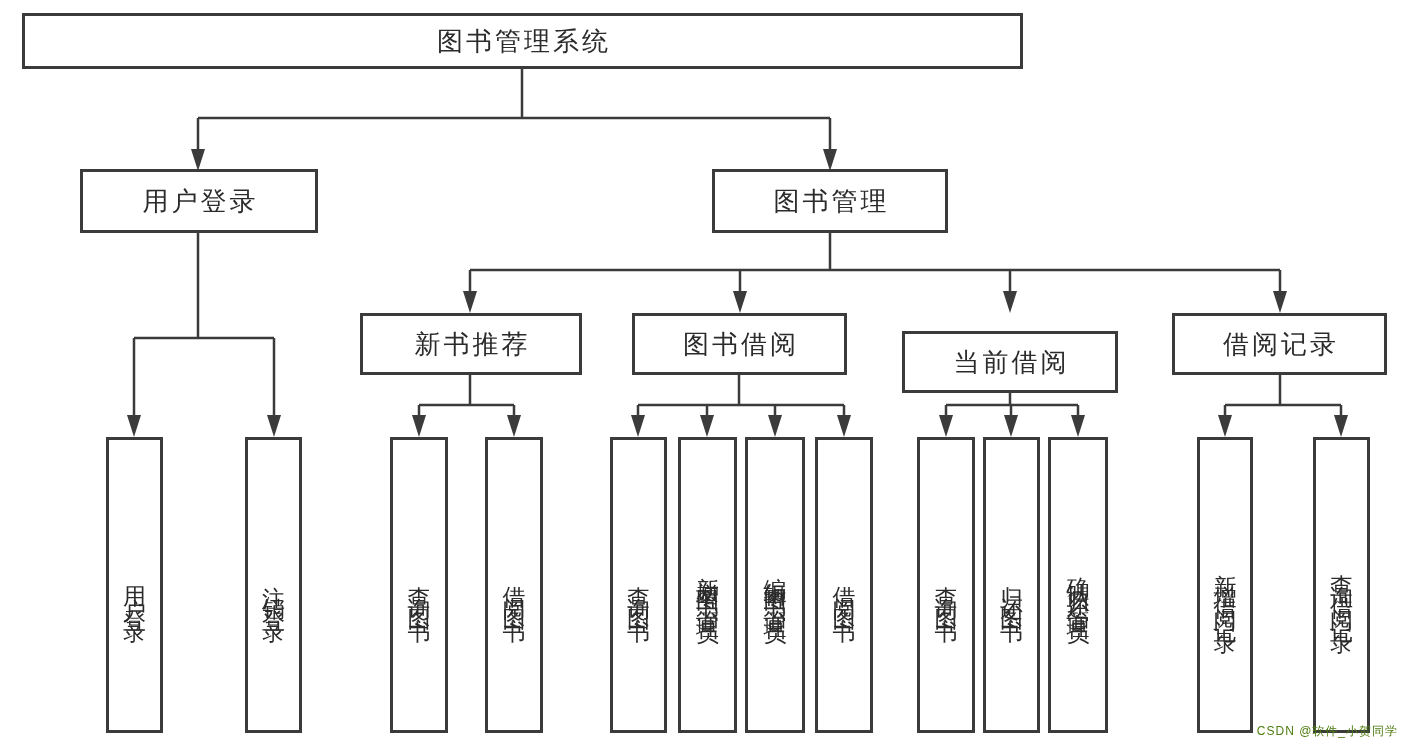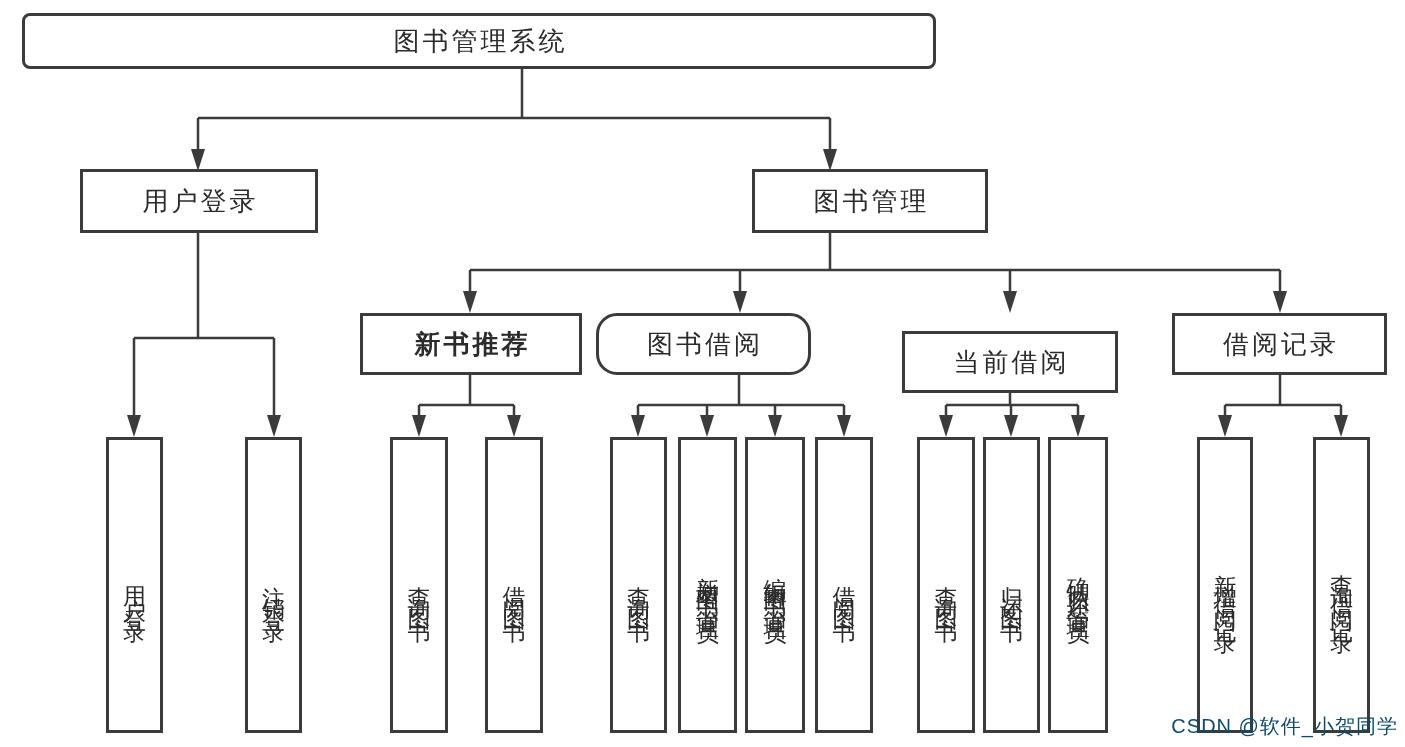--- a/index.html
+++ b/index.html
@@ -16,21 +16,21 @@
   .root{border-width:3px;}
   .hlabel{font-size:26px;letter-spacing:3px;margin-right:-3px;white-space:nowrap;}
   .leaf{top:437px;height:296px;}
   .vtext{
     writing-mode:vertical-rl;text-orientation:mixed;
     font-size:23px;letter-spacing:0.5em;margin-bottom:-0.5em;line-height:1;
     white-space:nowrap;
   }
   .vtext.tight{letter-spacing:0.28em;margin-bottom:-0.28em;}
   .watermark{
-    position:absolute;right:7px;bottom:7px;font-size:20px;color:#0c4a6e;
+    position:absolute;right:7px;bottom:7px;font-size:12px;color:#4d7c0f;
     letter-spacing:1px;white-space:nowrap;
   }
 </style>
 </head>
 <body>
 
 <div class="canvas">
 
   <svg class="wires" width="1405" height="747" viewBox="0 0 1405 747" aria-hidden="true">
 
@@ -51,35 +51,35 @@
     <path fill="#3b3b3b" d="
       M191 149 h14 L198 171 Z  M823 149 h14 L830 171 Z
       M463 291 h14 L470 313 Z  M733 291 h14 L740 313 Z  M1003 291 h14 L1010 313 Z  M1273 291 h14 L1280 313 Z
       M127 415 h14 L134 437 Z  M267 415 h14 L274 437 Z
       M412 415 h14 L419 437 Z  M507 415 h14 L514 437 Z
       M631 415 h14 L638 437 Z  M700 415 h14 L707 437 Z  M768 415 h14 L775 437 Z  M837 415 h14 L844 437 Z
       M939 415 h14 L946 437 Z  M1004 415 h14 L1011 437 Z  M1071 415 h14 L1078 437 Z
       M1218 415 h14 L1225 437 Z  M1334 415 h14 L1341 437 Z"></path>
   </svg>
 
-  <div class="node root" style="left:22px;top:13px;width:914px;height:56px;border-radius:8px;">
+  <div class="node root" style="left:22px;top:13px;width:1001px;height:56px;">
     <span class="hlabel">图书管理系统</span>
   </div>
 
   <div class="node" style="left:80px;top:169px;width:238px;height:64px;">
     <span class="hlabel">用户登录</span>
   </div>
-  <div class="node" style="left:712px;top:169px;width:236px;height:64px;margin-left:40px;">
+  <div class="node" style="left:712px;top:169px;width:236px;height:64px;">
     <span class="hlabel">图书管理</span>
   </div>
 
-  <div class="node" style="left:360px;top:313px;width:222px;height:62px;font-weight:bold;">
+  <div class="node" style="left:360px;top:313px;width:222px;height:62px;">
     <span class="hlabel">新书推荐</span>
   </div>
-  <div class="node" style="left:596px;top:313px;width:215px;height:62px;border-radius:21px;">
+  <div class="node" style="left:632px;top:313px;width:215px;height:62px;">
     <span class="hlabel">图书借阅</span>
   </div>
   <div class="node" style="left:902px;top:313px;width:216px;height:62px;margin-top:18px;">
     <span class="hlabel">当前借阅</span>
   </div>
   <div class="node" style="left:1172px;top:313px;width:215px;height:62px;justify-content:center;">
     <span class="hlabel">借阅记录</span>
   </div>
 
   <div class="node leaf" style="left:106px;width:57px;">

